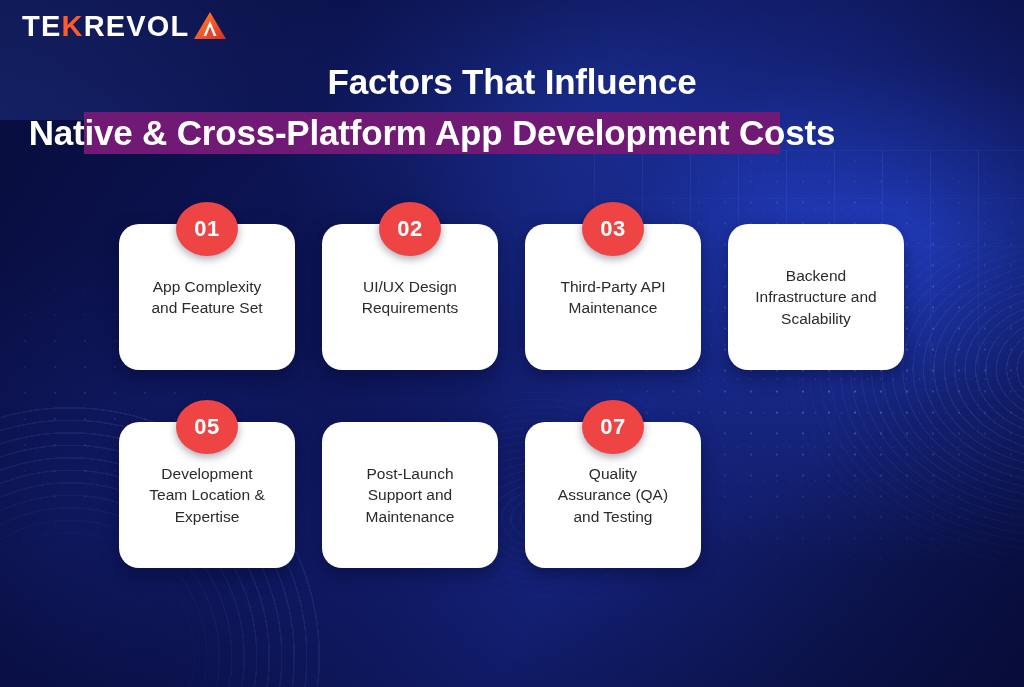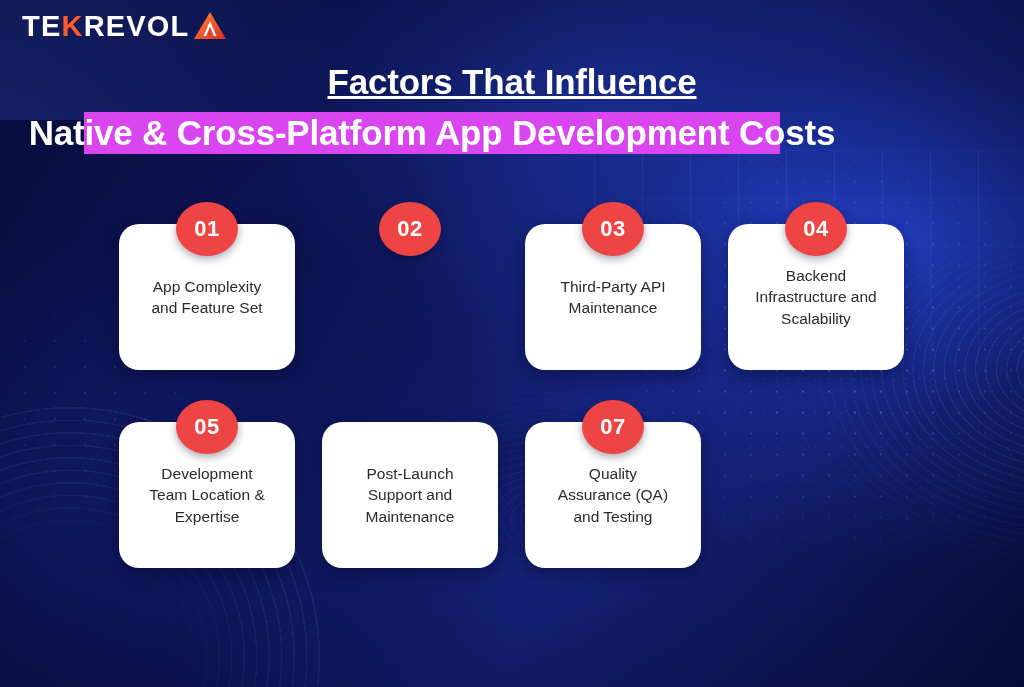--- a/index.html
+++ b/index.html
@@ -136,28 +136,27 @@
   .title-top {
     position: absolute;
     left: 0; right: 0; top: 62px;
     text-align: center;
     z-index: 6;
     color: #ffffff;
     font-size: 35px;
     font-weight: 700;
     letter-spacing: -0.2px;
     font-family: "Liberation Sans", sans-serif;
-    text-decoration: underline;
   }
   .title-banner {
     position: absolute;
     left: 84px; top: 112px;
     width: 696px;
     height: 42px;
-    background: #d946ef;
+    background: #701a75;
     z-index: 6;
     display: flex;
     align-items: center;
     justify-content: center;
   }
   .title-banner-text {
     color: #ffffff;
     font-size: 35px;
     font-weight: 700;
     letter-spacing: -0.2px;
@@ -279,36 +278,37 @@
         <div class="card">
           <div class="card-label">App Complexity
 and Feature Set</div>
         </div>
       </div>
 
       <div class="cell">
         <div class="badge">
           <span class="badge-text">02</span>
         </div>
+        <div class="card">
+          <div class="card-label">UI/UX Design
+Requirements</div>
+        </div>
       </div>
 
       <div class="cell">
         <div class="badge">
           <span class="badge-text">03</span>
         </div>
         <div class="card">
           <div class="card-label">Third-Party API
 Maintenance</div>
         </div>
       </div>
 
       <div class="cell">
-        <div class="badge">
-          <span class="badge-text">04</span>
-        </div>
         <div class="card">
           <div class="card-label">Backend
 Infrastructure and
 Scalability</div>
         </div>
       </div>
 
     </div>
 
     <div class="row row-2">

